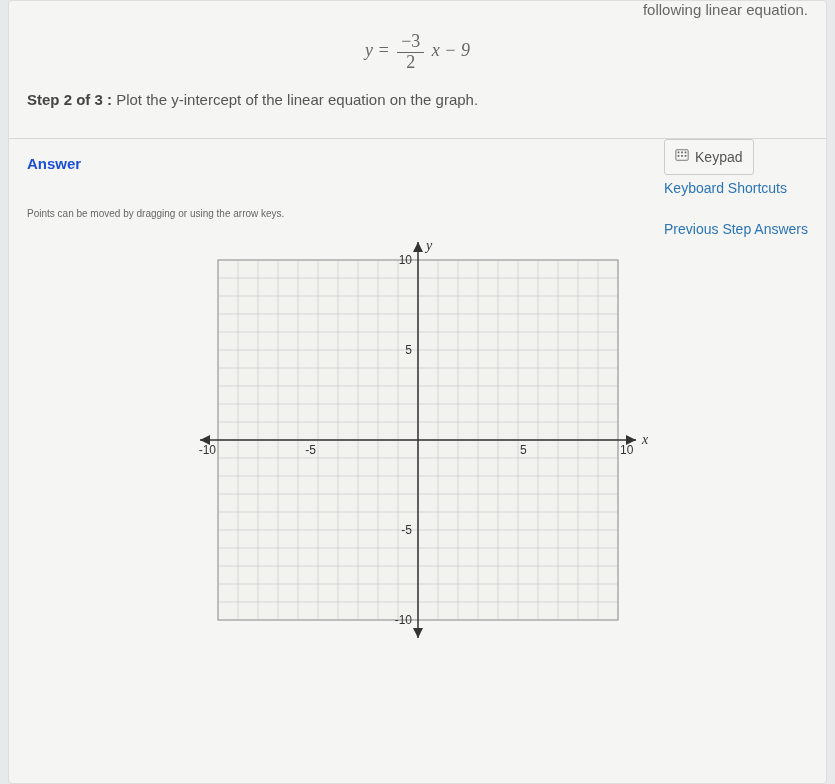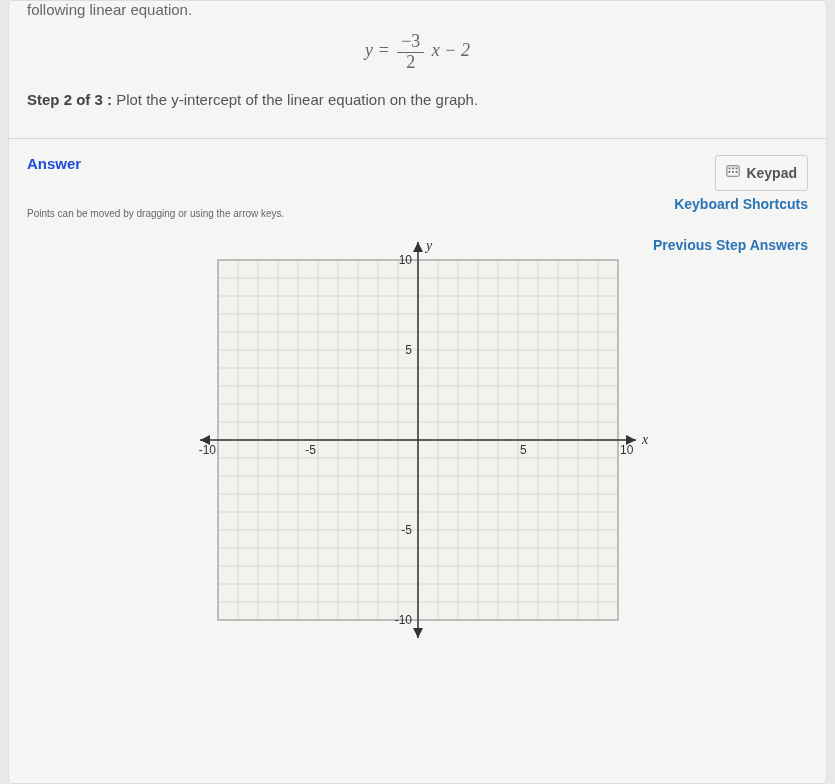--- a/index.html
+++ b/index.html
@@ -13,21 +13,21 @@
   }
   .page {
     background: #f5f5f3;
     border: 1px solid #ddd;
     border-radius: 4px;
     margin: 0 8px;
     min-height: 784px;
     position: relative;
   }
   .top-section { padding: 0 18px 14px 18px; }
-  .intro { font-size: 15px; color: #666; padding-top: 0; }
+  .intro { font-size: 15px; color: #666; padding-top: 0; text-align: right; }
   .equation {
     text-align: center;
     font-family: "Times New Roman", serif;
     font-size: 18px;
     font-style: italic;
     color: #666;
     margin: 14px 0 18px 0;
   }
   .frac {
     display: inline-block;
@@ -43,25 +43,24 @@
     color: #555;
     margin-top: 12px;
   }
   .step b { font-weight: 600; color: #444; }
   .divider { border-top: 1px solid #d8d8d6; margin-top: 16px; }
   .answer-section { padding: 16px 18px 10px 18px; position: relative; }
   .answer-label { font-weight: 600; font-size: 15px; color: #1d4ed8; }
   .right-links {
     position: absolute;
     right: 18px;
-    top: 16px;
-    text-align: right;
+    top: 0;
+    text-align: left;
     font-size: 14px;
     line-height: 1.9;
-    font-weight: bold;
   }
   .keypad-btn {
     display: inline-flex;
     align-items: center;
     gap: 6px;
     border: 1px solid #ccc;
     background: #f6f6f4;
     padding: 4px 10px;
     border-radius: 3px;
     color: #555;
@@ -88,21 +87,21 @@
 
   <div class="top-section">
     <div class="intro">following linear equation.</div>
 
     <div class="equation">
       <span>y =</span>
       <span class="frac">
         <span class="num">−3</span>
         <span class="den">2</span>
       </span>
-      <span>x − 2</span>
+      <span>x − 9</span>
     </div>
 
     <div class="step">
       <b>Step 2 of 3 :</b>
       <span>Plot the y-intercept of the linear equation on the graph.</span>
     </div>
   </div>
 
   <div class="divider"></div>
 

